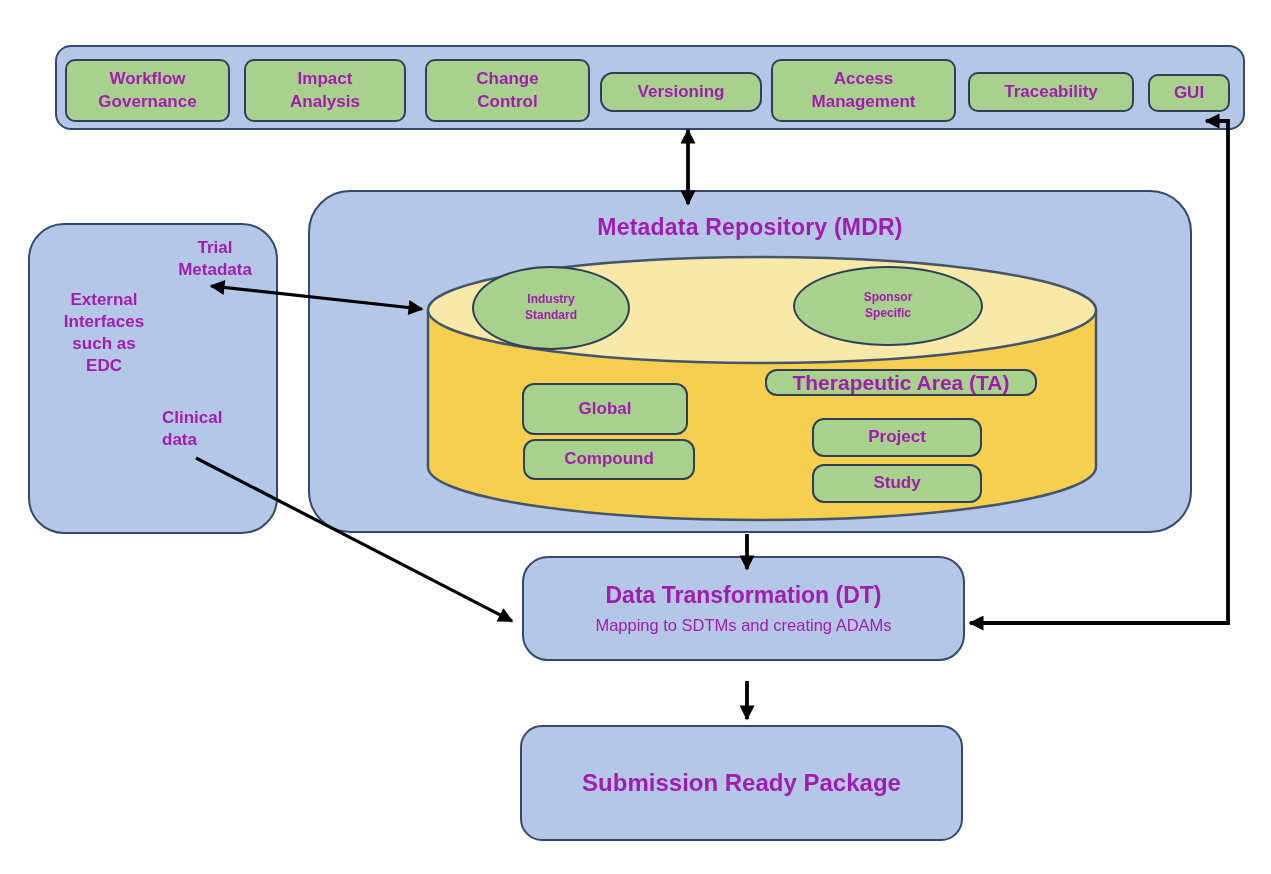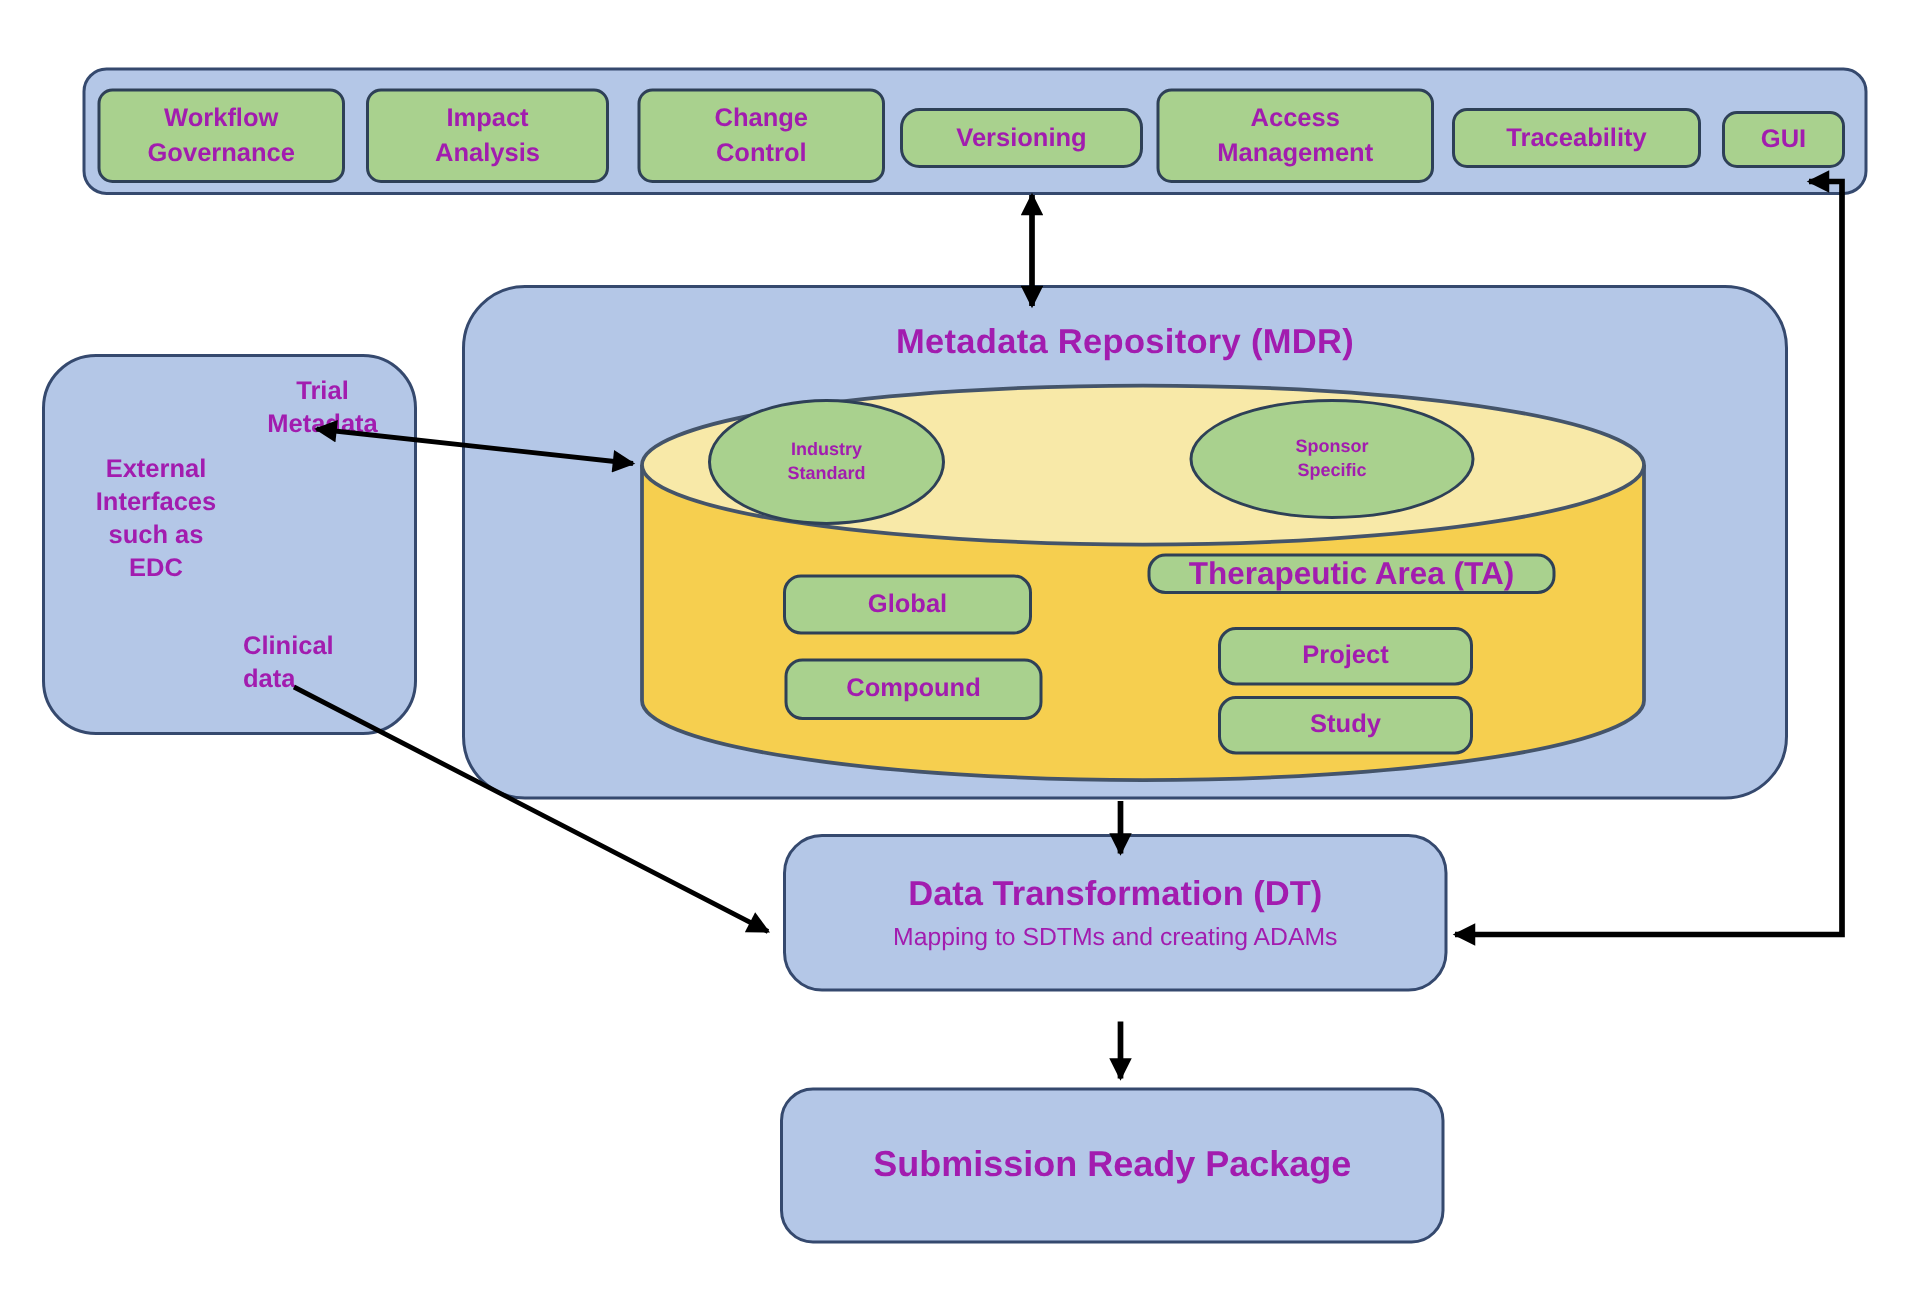--- a/index.html
+++ b/index.html
@@ -47,21 +47,21 @@
 Analysis</div>
     <div class="chip" style="left:368px;top:12px;width:165px;height:63px;">Change
 Control</div>
     <div class="chip" style="left:543px;top:25px;width:162px;height:40px;border-radius:13px;">Versioning</div>
     <div class="chip" style="left:714px;top:12px;width:185px;height:63px;">Access
 Management</div>
     <div class="chip" style="left:911px;top:25px;width:166px;height:40px;">Traceability</div>
     <div class="chip" style="left:1091px;top:27px;width:82px;height:38px;">GUI</div>
   </div>
 
-  <div class="panel big-round" style="left:28px;top:236px;width:250px;height:254px;border-radius:36px;">
+  <div class="panel big-round" style="left:28px;top:223px;width:250px;height:311px;border-radius:36px;">
     <div class="label" style="left:125px;top:12px;width:120px;text-align:center;">Trial
 Metadata</div>
     <div class="label" style="left:8px;top:64px;width:132px;text-align:center;">External
 Interfaces
 such as
 EDC</div>
     <div class="label" style="left:132px;top:182px;width:110px;text-align:left;">Clinical
 data</div>
   </div>
 
@@ -72,32 +72,32 @@
   <svg class="layer" width="1271" height="874">
     <path d="M 428 310 L 428 467 A 334 53 0 0 0 1096 467 L 1096 310" fill="#f6cf4f" stroke="#44546a" stroke-width="2.5"></path>
     <ellipse cx="762" cy="310" rx="334" ry="53" fill="#f8e9a8" stroke="#44546a" stroke-width="2.5"></ellipse>
   </svg>
 
   <div class="ellipse" style="left:472px;top:266px;width:158px;height:84px;">Industry
 Standard</div>
   <div class="ellipse" style="left:793px;top:266px;width:190px;height:80px;">Sponsor
 Specific</div>
 
-  <div class="chip" style="left:522px;top:383px;width:166px;height:40px;border-radius:12px;">Global</div>
+  <div class="chip" style="left:522px;top:383px;width:166px;height:52px;border-radius:12px;">Global</div>
   <div class="chip" style="left:523px;top:439px;width:172px;height:41px;border-radius:12px;">Compound</div>
   <div class="chip" style="left:765px;top:369px;width:272px;height:27px;border-radius:12px;font-size:21px;">Therapeutic Area (TA)</div>
   <div class="chip" style="left:812px;top:418px;width:170px;height:39px;border-radius:12px;">Project</div>
   <div class="chip" style="left:812px;top:464px;width:170px;height:39px;border-radius:12px;">Study</div>
 
   <div class="panel center-col" style="left:522px;top:556px;width:443px;height:105px;border-radius:26px;">
     <div class="dt-title">Data Transformation (DT)</div>
     <div class="dt-sub">Mapping to SDTMs and creating ADAMs</div>
   </div>
 
-  <div class="panel center-col" style="left:520px;top:725px;width:443px;height:104px;border-radius:22px;">
+  <div class="panel center-col" style="left:520px;top:725px;width:443px;height:116px;border-radius:22px;">
     <div class="sub-title">Submission Ready Package</div>
   </div>
 
   <svg class="layer" width="1271" height="874">
     <defs>
       <marker id="ah" viewBox="0 0 10 10" refX="9" refY="5" markerWidth="17" markerHeight="15" markerUnits="userSpaceOnUse" orient="auto-start-reverse">
         <path d="M 0 0 L 10 5 L 0 10 z" fill="#000000"></path>
       </marker>
     </defs>
 

